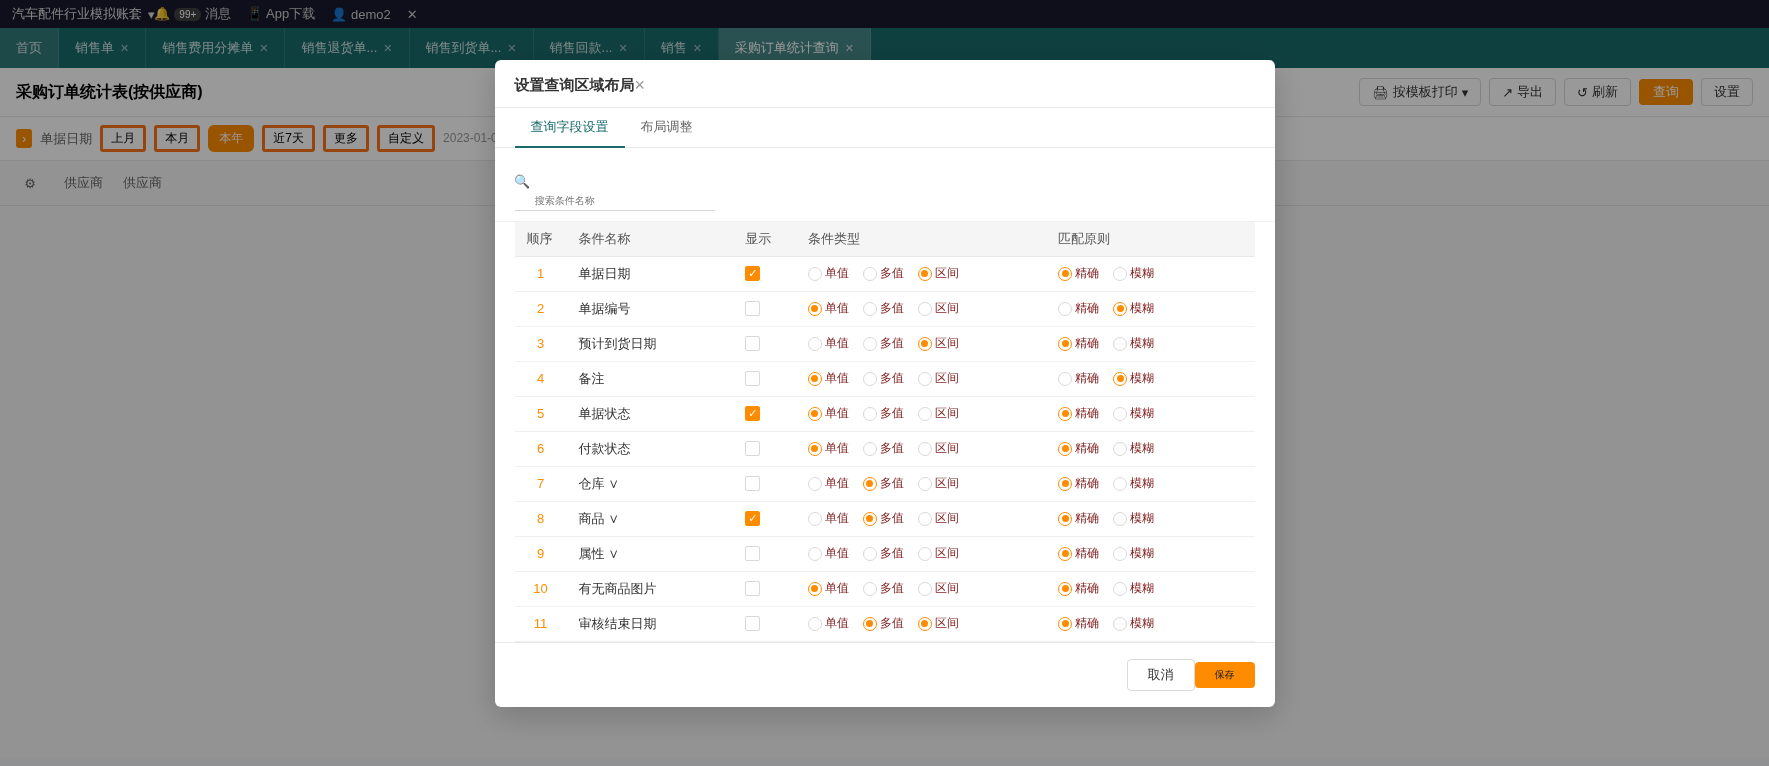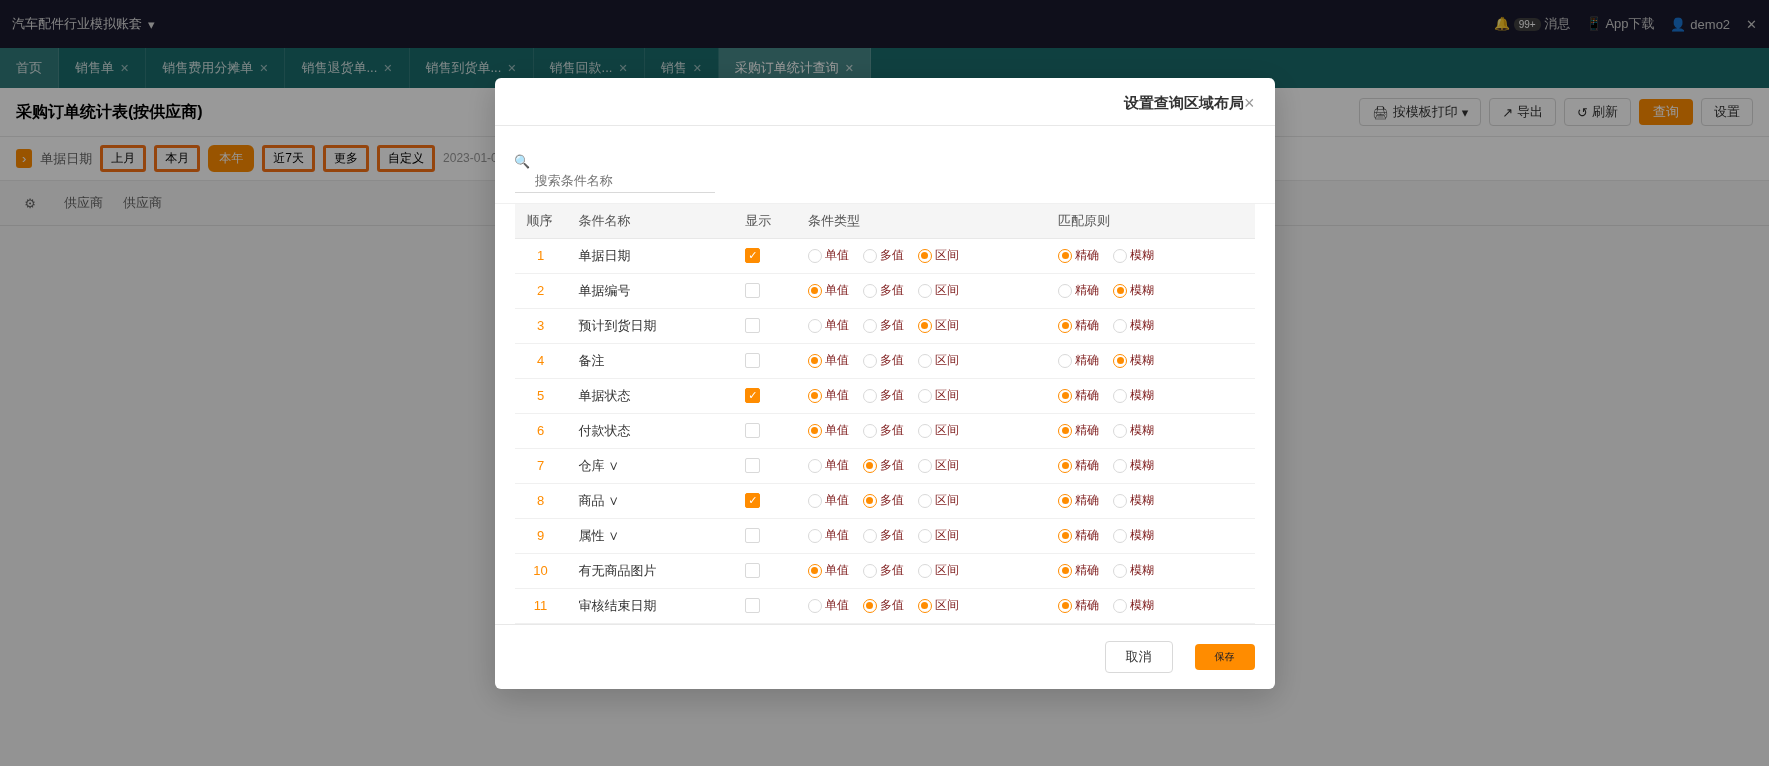--- a/index.html
+++ b/index.html
@@ -1,24 +1,24 @@
 <!DOCTYPE html>
 <html><head>
   <meta charset="utf-8">
   <style>
     * { box-sizing: border-box; margin: 0; padding: 0; }
     body { font-family: 'Microsoft YaHei', Arial, sans-serif; font-size: 13px; background: #f0f2f5; overflow: hidden; }
 
     
     .top-bar {
-      height: 48px;
+      height: 28px;
       background: #1a1a2e;
       display: flex;
       align-items: center;
-      justify-content: space-between;
+      justify-content: flex-start;
       padding: 0 12px;
       color: #ccc;
     }
     .top-bar-left { font-size: 13px; color: #ddd; display: flex; align-items: center; gap: 6px; }
     .top-bar-right { display: flex; align-items: center; gap: 16px; font-size: 13px; color: #ccc; }
     .notification-badge { background: #404040; color: white; border-radius: 6px; padding: 1px 5px; font-size: 10px; }
 
     
     .tab-bar {
       height: 40px;
@@ -125,21 +125,21 @@
       max-height: 680px;
       box-shadow: 0 8px 32px rgba(0,0,0,0.2);
       display: flex;
       flex-direction: column;
     }
     .modal-header {
       padding: 16px 20px 12px;
       border-bottom: 1px solid #e8e8e8;
       display: flex;
       align-items: center;
-      justify-content: flex-end;
+      justify-content: flex-start;
     }
     .modal-title { font-size: 15px; font-weight: bold; color: #333; }
     .modal-close { cursor: pointer; font-size: 18px; color: #999; line-height: 1; }
 
     
     .modal-tabs {
       display: flex;
       padding: 0 20px;
       border-bottom: 1px solid #e8e8e8;
       gap: 0;
@@ -162,21 +162,21 @@
     .search-input-wrap {
       display: flex;
       align-items: center;
       border-bottom: 1px solid #d9d9d9;
       padding-bottom: 4px;
       width: 200px;
     }
     .search-input-wrap input {
       border: none;
       outline: none;
-      font-size: 13px;
+      font-size: 10px;
       color: #999;
       width: 160px;
       background: transparent;
       margin-top: 37px;
     }
 
     
     .modal-body {
       flex: 1;
       overflow-y: auto;
@@ -246,21 +246,21 @@
       font-size: 11px;
       line-height: 1;
     }
 
     
     .modal-footer {
       padding: 16px 20px;
       display: flex;
       align-items: center;
       justify-content: flex-end;
-      gap: 22px;
+      gap: 0;
       border-top: 1px solid #e8e8e8;
     }
     .btn-cancel {
       padding: 6px 20px;
       border: 1px solid #d9d9d9;
       border-radius: 4px;
       background: white;
       cursor: pointer;
       font-size: 13px;
       color: #333;
@@ -358,20 +358,24 @@
 
 <div class="overlay">
 
   <div class="modal">
 
     <div class="modal-header">
       <span class="modal-title">设置查询区域布局</span>
       <span class="modal-close">×</span>
     </div>
 
+    <div class="modal-tabs">
+      <div class="modal-tab active">查询字段设置</div>
+      <div class="modal-tab">布局调整</div>
+    </div>
 
     <div class="modal-search">
       <div class="search-input-wrap">
         <span style="color:#999; margin-right:4px;">🔍</span>
         <input type="text" placeholder="搜索条件名称" style="">
       </div>
     </div>
 
     <div class="modal-body">
       <table class="settings-table">

